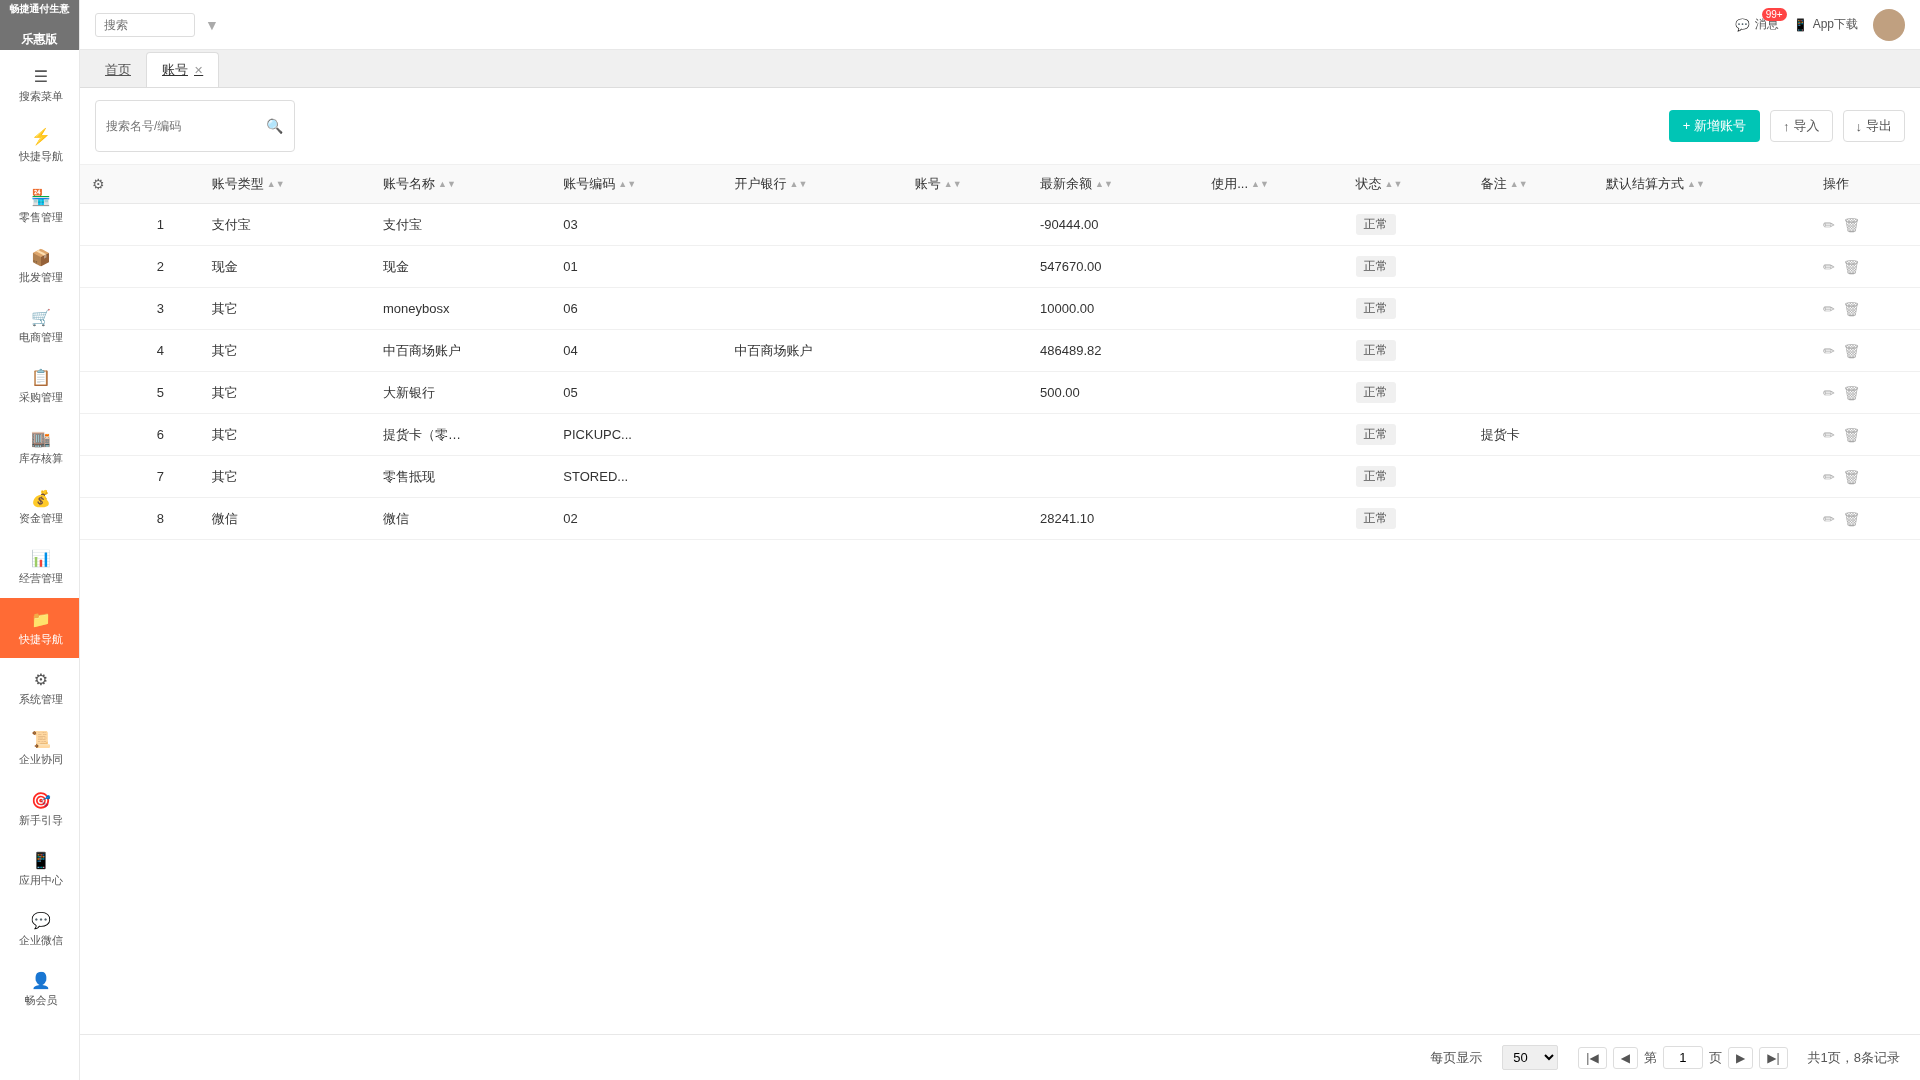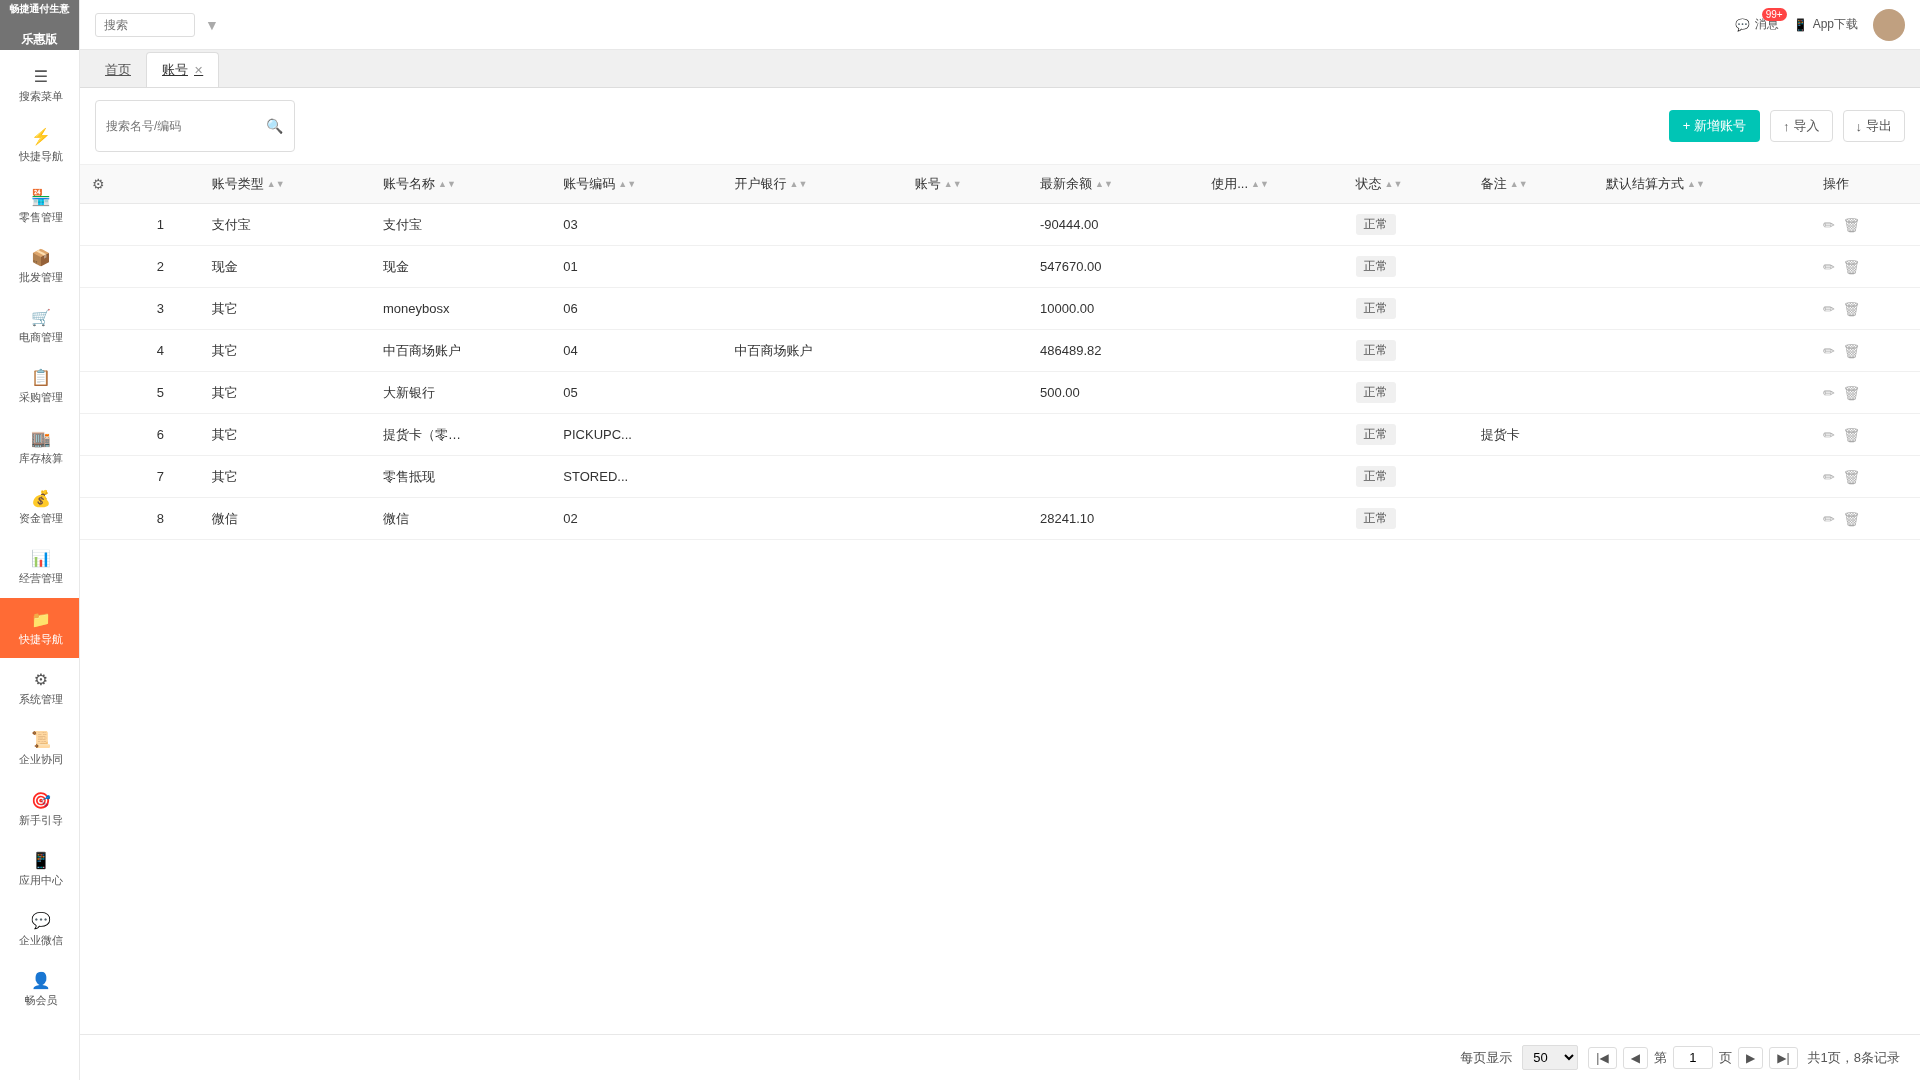--- a/index.html
+++ b/index.html
@@ -305,21 +305,21 @@
       font-size: 14px;
     }
 
     
     .table-footer {
       display: flex;
       align-items: center;
       justify-content: flex-end;
       padding: 10px 20px;
       border-top: 1px solid #e8e8e8;
-      gap: 10px;
+      gap: 20px;
       font-size: 13px;
       color: #555;
     }
     .page-size-select {
       border: 1px solid #ddd;
       border-radius: 2px;
       padding: 3px 6px;
       font-size: 13px;
     }
     .page-nav {

